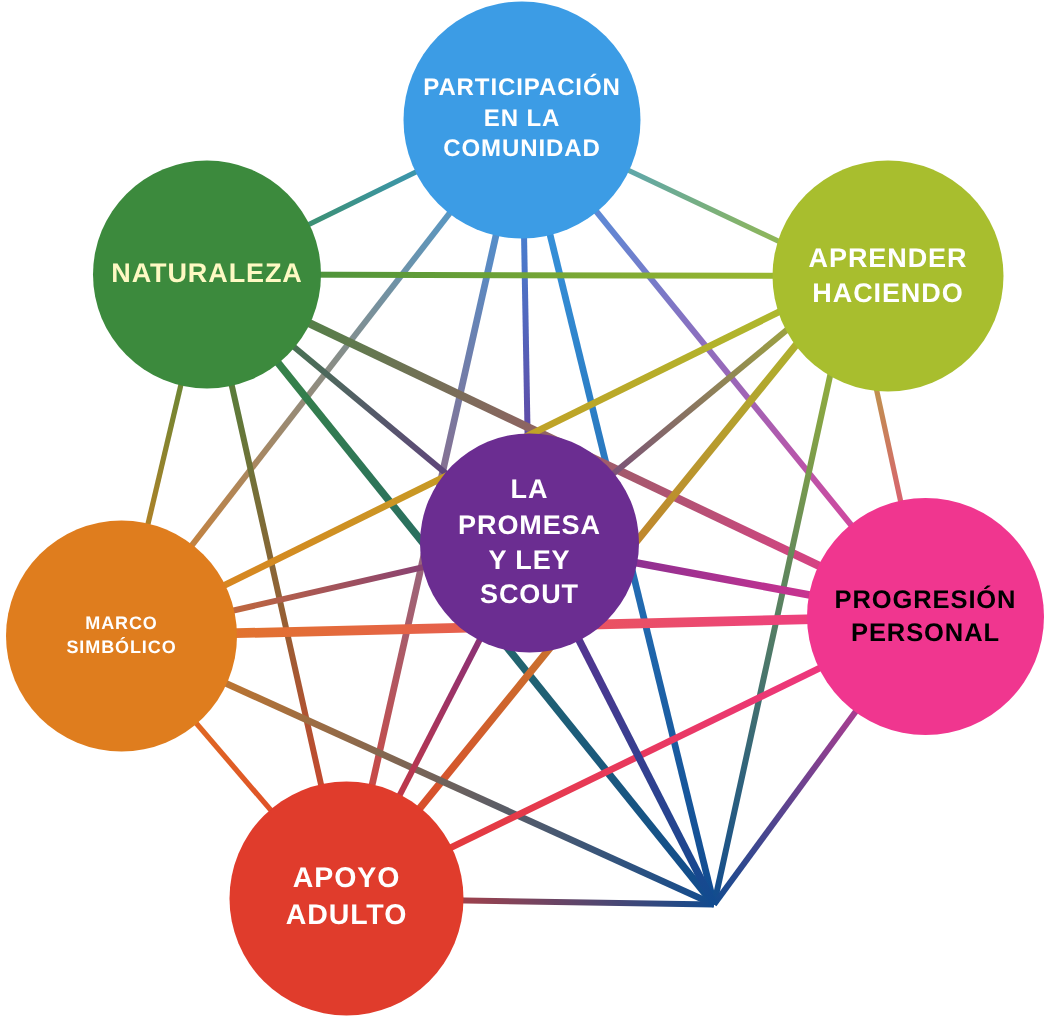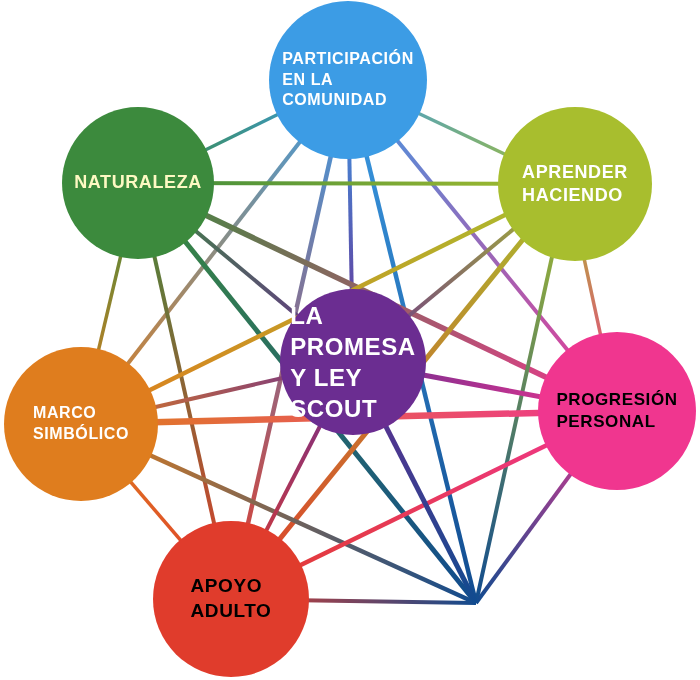--- a/index.html
+++ b/index.html
@@ -19,21 +19,21 @@
     position: absolute;
     left: 0;
     top: 0;
   }
   .node {
     position: absolute;
     border-radius: 50%;
     display: flex;
     align-items: center;
     justify-content: center;
-    text-align: left;
+    text-align: center;
     color: #ffffff;
     font-weight: 700;
   }
   .node-label {
     white-space: pre-line;
     line-height: 1.3;
     letter-spacing: 0.6px;
     padding: 0 6px;
   }
 </style>
@@ -179,43 +179,43 @@
       <line x1="81" y1="424" x2="476" y2="603" stroke="url(#eg20)" stroke-width="4.5"></line>
       <line x1="81" y1="424" x2="353" y2="362" stroke="url(#eg21)" stroke-width="4"></line>
       <line x1="617" y1="411" x2="231" y2="599" stroke="url(#eg22)" stroke-width="4.5"></line>
       <line x1="617" y1="411" x2="476" y2="603" stroke="url(#eg23)" stroke-width="4"></line>
       <line x1="617" y1="411" x2="353" y2="362" stroke="url(#eg24)" stroke-width="5"></line>
       <line x1="231" y1="599" x2="476" y2="603" stroke="url(#eg25)" stroke-width="4"></line>
       <line x1="231" y1="599" x2="353" y2="362" stroke="url(#eg26)" stroke-width="4"></line>
       <line x1="476" y1="603" x2="353" y2="362" stroke="url(#eg27)" stroke-width="5"></line>
     </svg>
 
-  <div class="node" style="left: 280px; top: 289px; width: 146px; height: 146px; background: rgb(107, 45, 145); font-size: 24px; color: rgb(255, 255, 255);">
+  <div class="node" style="left: 280px; top: 289px; width: 146px; height: 146px; background: rgb(107, 45, 145); font-size: 18px; color: rgb(255, 255, 255);">
     <span class="node-label">LA
 PROMESA
 Y LEY
 SCOUT</span>
   </div>
   <div class="node" style="left: 269px; top: 1px; width: 158px; height: 158px; background: rgb(60, 156, 229); font-size: 16px; color: rgb(255, 255, 255);">
     <span class="node-label">PARTICIPACIÓN
 EN LA
 COMUNIDAD</span>
   </div>
   <div class="node" style="left: 62px; top: 107px; width: 152px; height: 152px; background: rgb(60, 138, 61); font-size: 18px; color: #fef9c3;">
     <span class="node-label">NATURALEZA</span>
   </div>
-  <div class="node" style="left: 498px; top: 107px; width: 154px; height: 154px; background: rgb(168, 190, 46); font-size: 18px; color: rgb(255, 255, 255);">
+  <div class="node" style="left: 515px; top: 107px; width: 154px; height: 154px; background: rgb(168, 190, 46); font-size: 18px; color: rgb(255, 255, 255);">
     <span class="node-label">APRENDER
 HACIENDO</span>
   </div>
-  <div class="node" style="left: 4px; top: 347px; width: 154px; height: 154px; background: rgb(223, 125, 30); font-size: 16px; color: rgb(255, 255, 255);">
+  <div class="node" style="left: 4px; top: 347px; width: 154px; height: 154px; background: rgb(223, 125, 30); font-size: 12px; color: rgb(255, 255, 255);">
     <span class="node-label">MARCO
 SIMBÓLICO</span>
   </div>
   <div class="node" style="left: 538px; top: 332px; width: 158px; height: 158px; background: rgb(240, 54, 143); font-size: 17px; color: #000000;">
     <span class="node-label">PROGRESIÓN
 PERSONAL</span>
   </div>
-  <div class="node" style="left: 153px; top: 521px; width: 156px; height: 156px; background: rgb(224, 60, 44); font-size: 19px; color: #000000;">
+  <div class="node" style="left: 153px; top: 521px; width: 156px; height: 156px; background: rgb(224, 60, 44); font-size: 19px; color: #ffffff;">
     <span class="node-label">APOYO
 ADULTO</span>
   </div>
 </div>
 
 </body></html>

